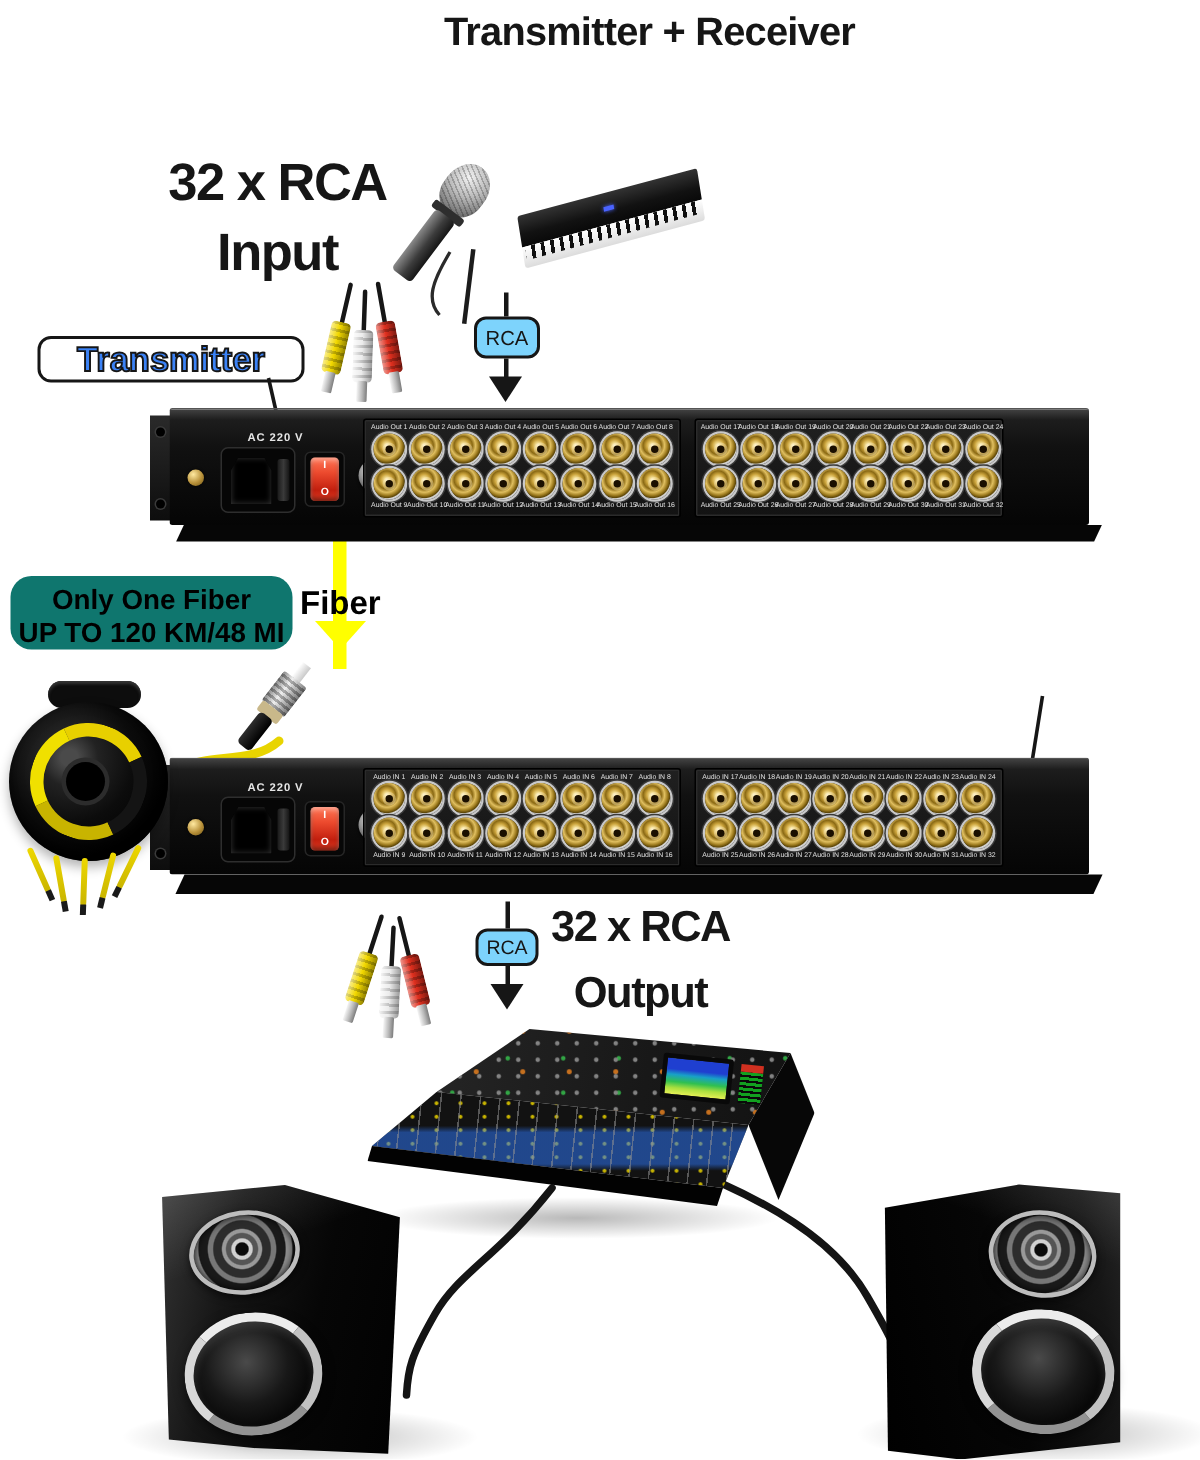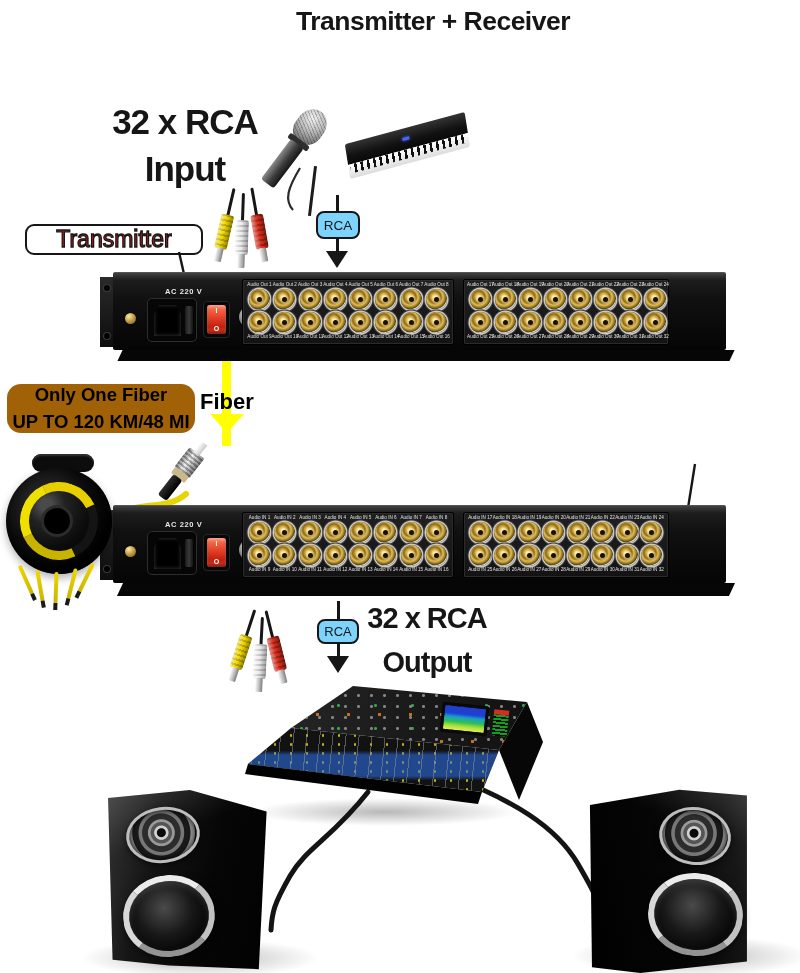--- a/index.html
+++ b/index.html
@@ -8,41 +8,41 @@
 
   
   .main-title { position:absolute; left:233px; top:5px; width:400px; text-align:center;
     font-size:26.5px; font-weight:bold; color:#161616; line-height:1.22; letter-spacing:-0.5px; }
   .big-head { position:absolute; text-align:center; font-weight:bold; color:#161616; letter-spacing:-1px; }
   #input-heading { left:95px; top:98px; width:180px; font-size:35px; line-height:1.35; }
   #output-heading { left:352px; top:597px; width:150px; font-size:29px; line-height:1.5; }
 
   
   .name-tag { position:absolute; background:#fff; border:2.5px solid #161616; border-radius:9px;
-    display:flex; align-items:center; justify-content:center; font-weight:normal;
-    color:#b91c1c; -webkit-text-stroke:1.3px #161616; }
+    display:flex; align-items:center; justify-content:center; font-weight:bold;
+    color:#3b82f6; -webkit-text-stroke:1.3px #161616; }
   #tag-transmitter { left:25px; top:224px; width:178px; height:31px; font-size:23px; }
   #tag-receiver { left:672px; top:436px; width:124px; height:29px; font-size:21px; }
 
   
   .rca-tag { position:absolute; background:#7dd3fc; border:2.5px solid #161616; border-radius:8px;
     display:flex; align-items:center; justify-content:center; font-weight:normal; color:#161616;text-align:right; }
   #rca-tag-in { left:316px; top:211px; width:44px; height:28px; font-size:13.5px; }
   #rca-tag-out { left:317px; top:619px; width:42px; height:25px; font-size:13px; }
   .vline { position:absolute; width:2.6px; background:#161616; }
   .down-arrow { position:absolute; width:0; height:0;
     border-left:11px solid transparent; border-right:11px solid transparent; border-top:17px solid #161616; }
 
   
   #fiber-line { position:absolute; left:222px; top:349px; width:9px; height:97px; background:#ffff00; z-index:1; }
   #fiber-arrow { position:absolute; left:210px; top:414px; width:0; height:0; z-index:1;
     border-left:17px solid transparent; border-right:17px solid transparent; border-top:19px solid #ffff00; }
   #fiber-label { position:absolute; left:200px; top:389px; font-size:22px; font-weight:bold; color:#000; z-index:2;text-align:center; }
-  #fiber-callout { position:absolute; left:7px; top:384px; width:188px; height:49px; background:#a16207;
-    border-radius:14px; display:flex; flex-direction:column; align-items:center; justify-content:space-between;
+  #fiber-callout { position:absolute; left:7px; top:384px; width:188px; height:49px; background:#0f766e;
+    border-radius:14px; display:flex; flex-direction:column; align-items:center; justify-content:flex-end;
     font-size:18.5px; font-weight:bold; color:#000; line-height:1.18; z-index:2; }
 
   
   .rack { position:absolute; left:100px; width:538px; height:92px; z-index:2; }
   .rack-body { position:absolute; left:13px; top:0; width:613px; height:78px; border-radius:2px;
     background:linear-gradient(180deg,#414141 0,#1d1d1d 9%,#111 32%,#0a0a0a 70%,#050505);
     border-top:1px solid #555; }
   .rack-ear { position:absolute; top:5px; width:15px; height:70px;
     background:linear-gradient(180deg,#2a2a2a,#0d0d0d); }
   .rack-ear.left { left:0; } .rack-ear.right { right:0; }

